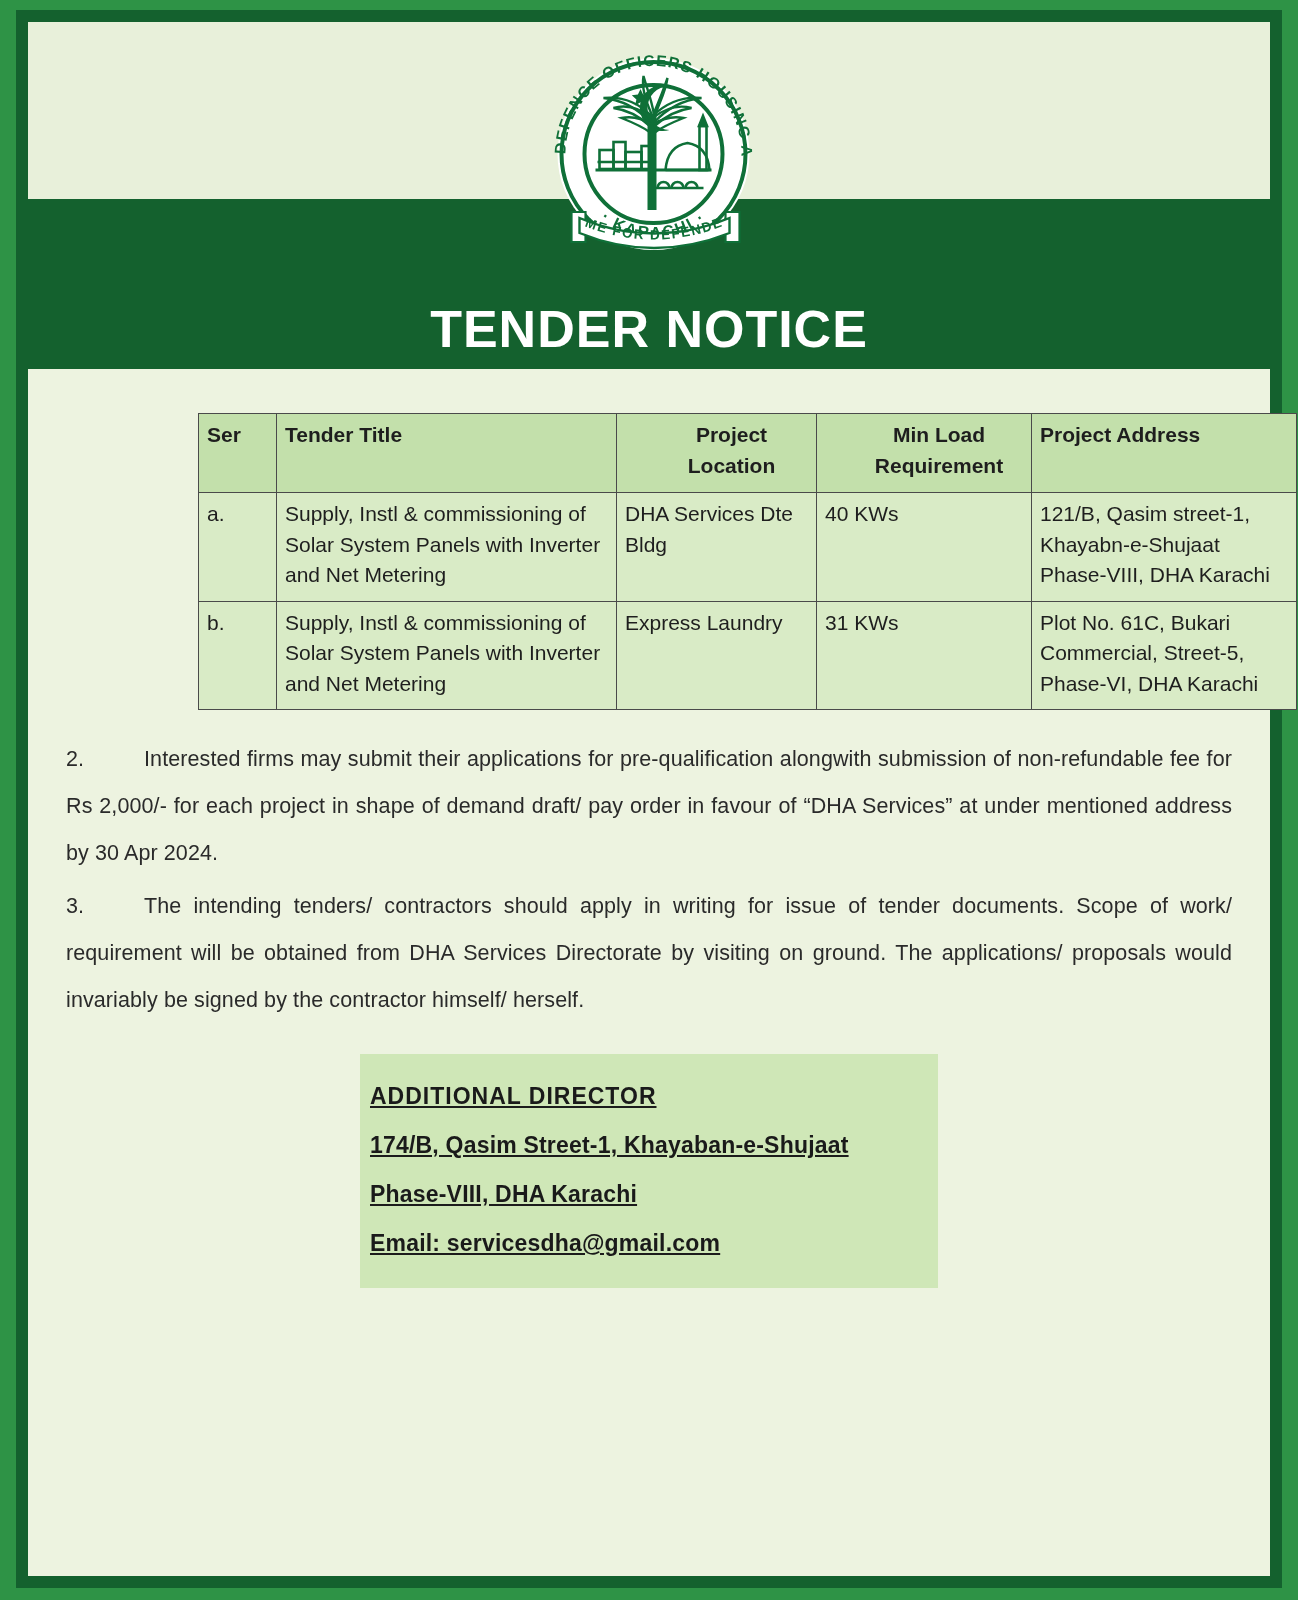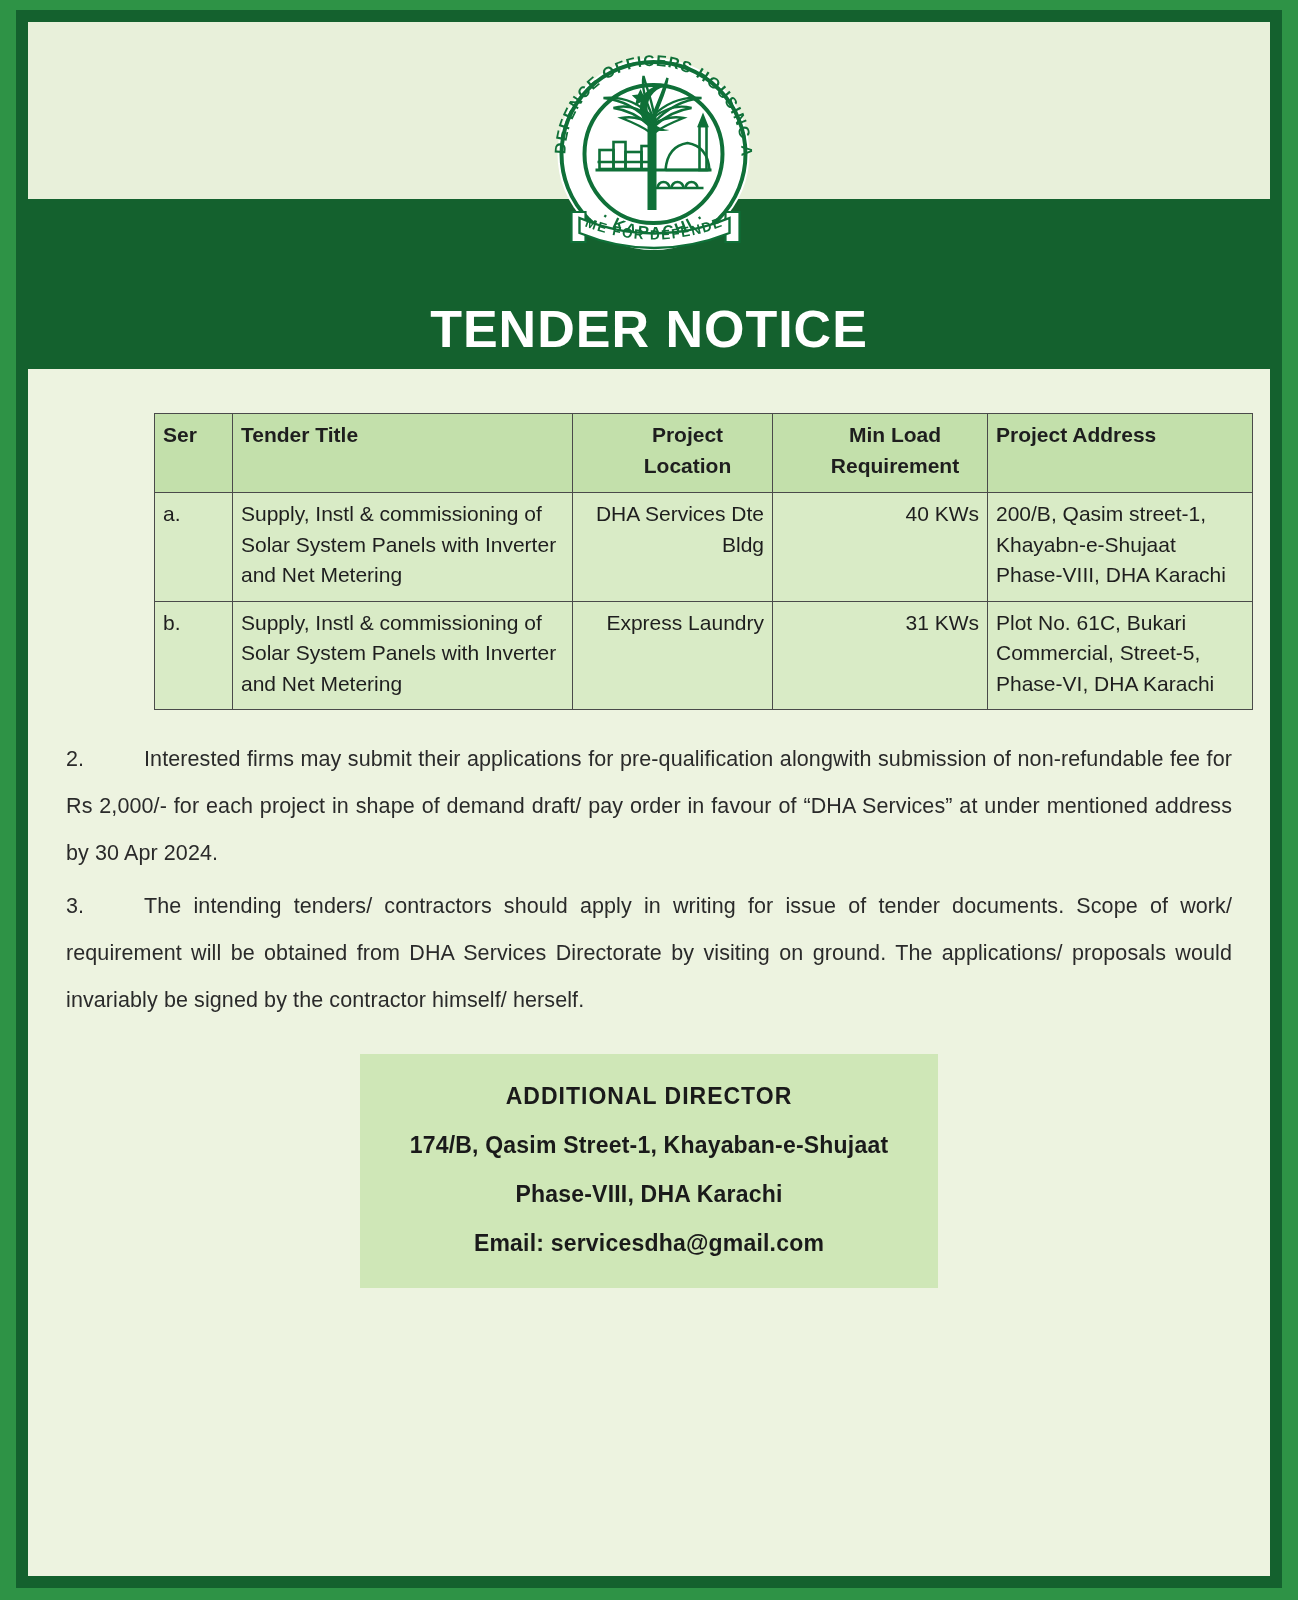--- a/index.html
+++ b/index.html
@@ -108,54 +108,56 @@
   
   .tbl-wrap {
     margin: 22px 0 26px 88px;
     width: 1078px;
   }
   table.tender {
     border-collapse: collapse;
     width: 100%;
     table-layout: fixed;
     background: #a3a3a3;
+    margin-left: 44px;
   }
   table.tender th,
   table.tender td {
     border: 1px solid #4a4a4a;
     vertical-align: top;
     padding: 6px 8px 10px 8px;
     font-family: "Liberation Sans", sans-serif;
     font-size: 21px;
     line-height: 30.5px;
     color: #1e1e1e;
   }
   table.tender thead th {
     background: #c3e0ab;
     font-weight: bold;
     height: 62px;
   }
   table.tender thead th.ctr { text-align: center; padding-left: 38px; }
   table.tender thead th.lft { text-align: left; }
   table.tender tbody td { background: #d9ebc6; }
-  table.tender tbody td.ctr { text-align: right; }
+  table.tender tbody td.ctr { text-align: left; }
   col.c-ser   { width: 78px; }
   col.c-title { width: 340px; }
   col.c-loc   { width: 200px; }
   col.c-load  { width: 215px; }
   col.c-addr  { width: 265px; }
 
   
   .contact {
     margin: 30px auto 0 auto;
     width: 578px;
     background: #cfe7b7;
     padding: 18px 10px 20px 10px;
     box-sizing: border-box;
-    text-align: center;
+    text-align: left;
+    text-decoration: underline;
   }
   .contact div {
     font-family: "Liberation Sans", sans-serif;
     font-size: 23px;
     font-weight: bold;
     color: #1a1a1a;
     line-height: 49px;
     letter-spacing: 0.2px;
   }
   .contact div.t1 { letter-spacing: 1px; }
@@ -267,21 +269,21 @@
                 <th class="ctr">Min Load Requirement</th>
                 <th class="lft">Project Address</th>
               </tr>
             </thead>
             <tbody>
               <tr>
                 <td>a.</td>
                 <td>Supply, Instl &amp; commissioning of Solar System Panels with Inverter and Net Metering</td>
                 <td class="ctr">DHA Services Dte Bldg</td>
                 <td class="ctr">40 KWs</td>
-                <td>200/B, Qasim street-1, Khayabn-e-Shujaat Phase-VIII, DHA Karachi</td>
+                <td>121/B, Qasim street-1, Khayabn-e-Shujaat Phase-VIII, DHA Karachi</td>
               </tr>
               <tr>
                 <td>b.</td>
                 <td>Supply, Instl &amp; commissioning of Solar System Panels with Inverter and Net Metering</td>
                 <td class="ctr">Express Laundry</td>
                 <td class="ctr">31 KWs</td>
                 <td>Plot No. 61C, Bukari Commercial, Street-5, Phase-VI, DHA Karachi</td>
               </tr>
             </tbody>
           </table>

